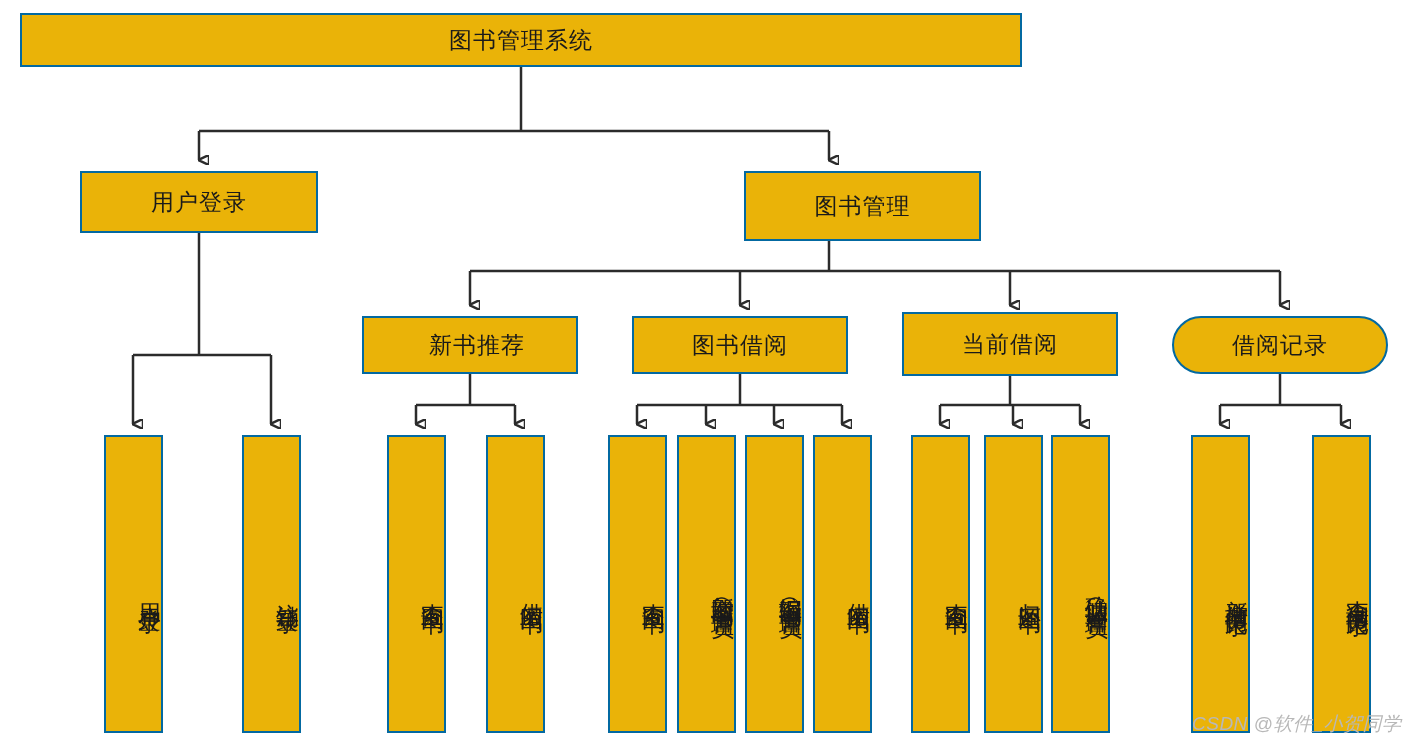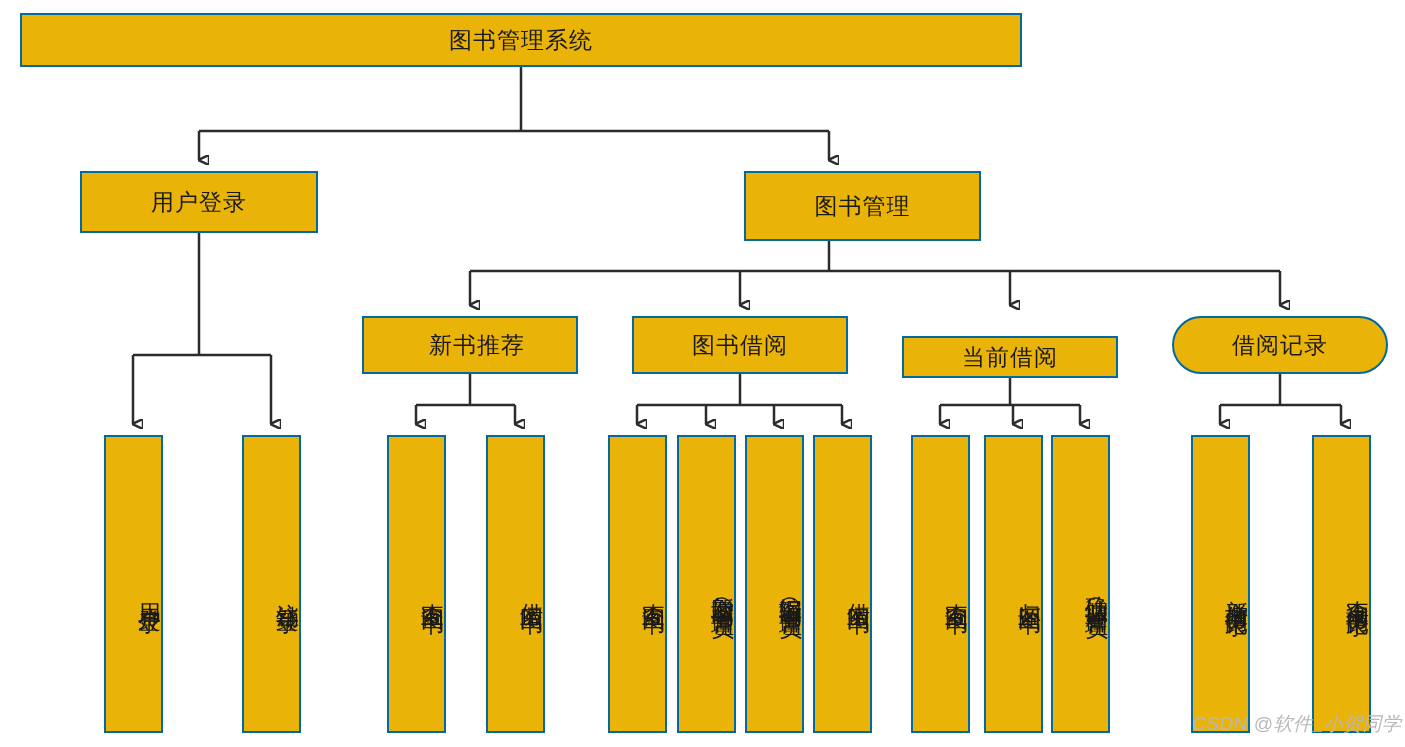--- a/index.html
+++ b/index.html
@@ -112,21 +112,21 @@
       </g>
   </svg>
 
   <div class="node h" style="left: 20px; top: 13px; width: 1002px; height: 54px;">图书管理系统</div>
 
   <div class="node h" style="left: 80px; top: 171px; width: 238px; height: 62px;">用户登录</div>
   <div class="node h" style="left: 744px; top: 171px; width: 237px; height: 70px;">图书管理</div>
 
   <div class="node h" style="left: 362px; top: 316px; width: 216px; height: 58px; padding-left: 14px;">新书推荐</div>
   <div class="node h" style="left: 632px; top: 316px; width: 216px; height: 58px;">图书借阅</div>
-  <div class="node h" style="left: 902px; top: 336px; width: 216px; height: 42px;">当前借阅</div>
+  <div class="node h" style="left: 902px; top: 312px; width: 216px; height: 64px;">当前借阅</div>
   <div class="node h" style="left: 1172px; top: 316px; width: 216px; height: 58px; border-radius: 29px;">借阅记录</div>
 
   <div class="node v" style="left: 104px; top: 435px; width: 59px; height: 298px;">用户登录</div>
   <div class="node v" style="left: 242px; top: 435px; width: 59px; height: 298px;">注销登录</div>
   <div class="node v" style="left: 387px; top: 435px; width: 59px; height: 298px;">查询图书</div>
   <div class="node v" style="left: 486px; top: 435px; width: 59px; height: 298px;">借阅图书</div>
   <div class="node v" style="left: 608px; top: 435px; width: 59px; height: 298px;">查询图书</div>
   <div class="node v" style="left: 677px; top: 435px; width: 59px; height: 298px;">新增图书（管理员）</div>
   <div class="node v" style="left: 745px; top: 435px; width: 59px; height: 298px;">编辑图书（管理员）</div>
   <div class="node v" style="left: 813px; top: 435px; width: 59px; height: 298px;">借阅图书</div>

